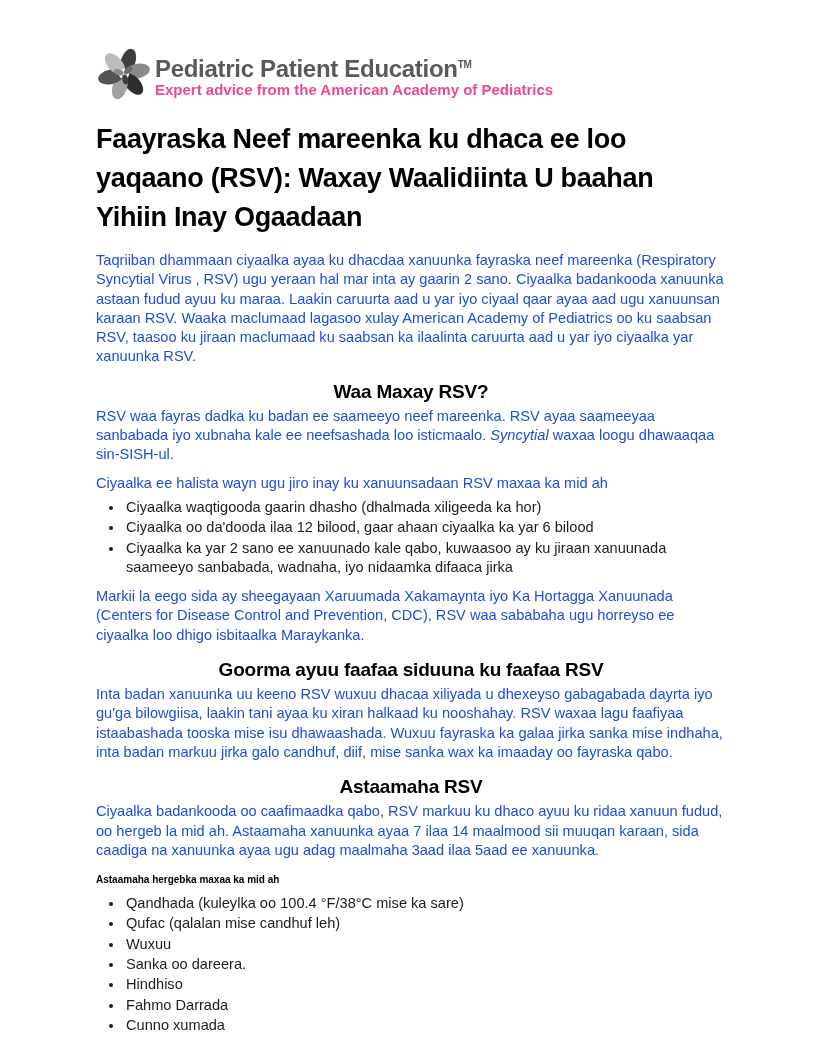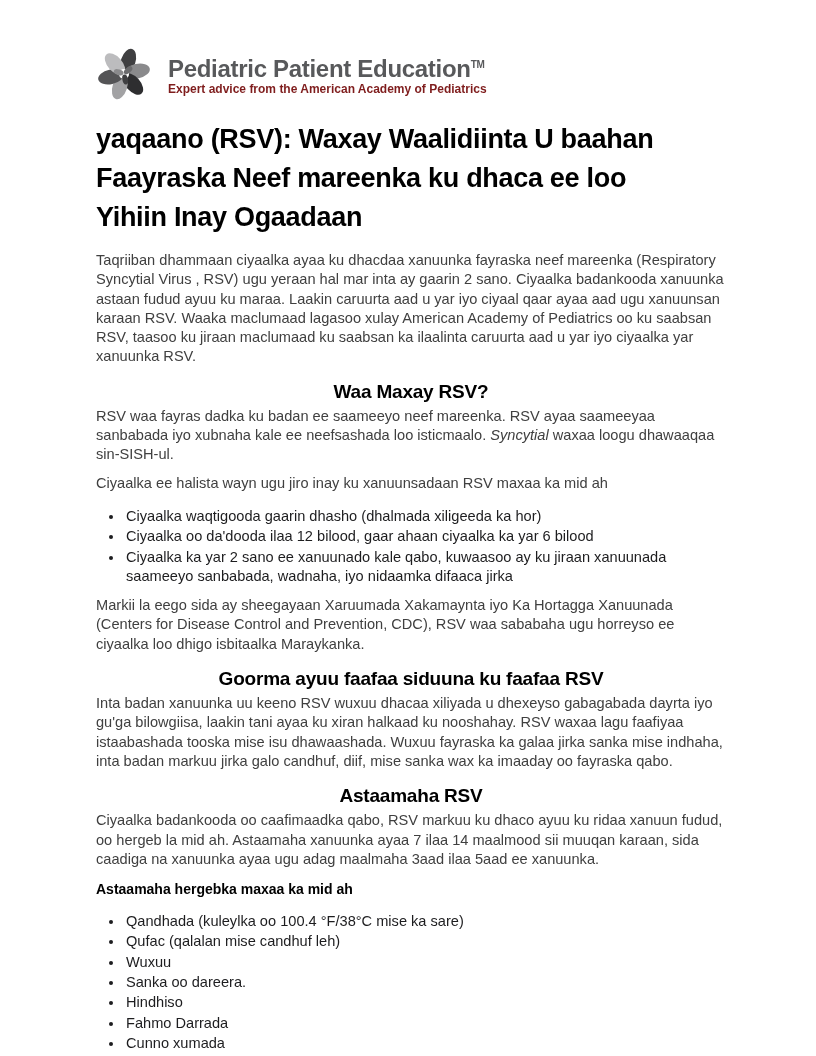--- a/index.html
+++ b/index.html
@@ -15,78 +15,78 @@
   .content {
     position: absolute;
     left: 96px;
     top: 46px;
     width: 630px;
   }
   
   .logo-block {
     display: flex;
     align-items: center;
-    gap: 16px;
+    gap: 3px;
     margin-bottom: 18px;
   }
   .logo-mark { width: 56px; height: 56px; flex: 0 0 auto; }
   .logo-text { display: flex; flex-direction: column; }
   .logo-title {
     font-size: 24px;
     font-weight: 700;
     color: #58595b;
     letter-spacing: -0.3px;
     line-height: 26px;
   }
   .logo-title sup { font-size: 10px; font-weight: 700; color: #58595b; }
   .logo-tagline {
-    font-size: 12px;
+    font-size: 15px;
     font-weight: 700;
-    color: #7f1d1d;
+    color: #ec4899;
     line-height: 15px;
     text-align: right;
   }
   
   h1.doc-title {
     margin: 0 0 14px 0;
     font-size: 27px;
     line-height: 39px;
     font-weight: 700;
     color: #000;
     letter-spacing: -0.3px;
   }
   h1.doc-title span { display: block; }
   
   p.body-text {
     margin: 0 0 9px 0;
     font-size: 14.6px;
     line-height: 19.3px;
-    color: #404040;
+    color: #1d4ed8;
   }
   p.body-text .it { font-style: italic; }
   
   h2.section-heading {
     margin: 13px 0 4px 0;
     font-size: 19px;
     line-height: 23px;
     font-weight: 700;
     color: #000;
     letter-spacing: -0.2px;
     text-align: center;
   }
   h3.sub-heading {
     margin: 11px 0 4px 0;
-    font-size: 14px;
+    font-size: 10px;
     line-height: 18px;
     font-weight: 700;
     color: #000;
   }
   
   ul.bullet-list {
-    margin: 14px 0 10px 0;
+    margin: 5px 0 10px 0;
     padding: 0 0 0 28px;
     list-style: disc;
   }
   ul.bullet-list li {
     font-size: 14.6px;
     line-height: 19.3px;
     margin: 0 0 1px 0;
     padding-left: 2px;
     color: #1d1d1f;
   }
@@ -122,22 +122,22 @@
           <ellipse cx="0" cy="-10" rx="5" ry="9" fill="#8a8a8c" transform="rotate(288)"></ellipse>
         </g>
       </svg>
       <div class="logo-text">
         <div class="logo-title"><span>Pediatric Patient Education</span><sup>TM</sup></div>
         <div class="logo-tagline">Expert advice from the American Academy of Pediatrics</div>
       </div>
     </div>
 
     <h1 class="doc-title">
+      <span>Faayraska Neef mareenka ku dhaca ee loo</span>
       <span>yaqaano (RSV): Waxay Waalidiinta U baahan</span>
-      <span>Faayraska Neef mareenka ku dhaca ee loo</span>
       <span>Yihiin Inay Ogaadaan</span>
     </h1>
 
     <p class="body-text">Taqriiban dhammaan ciyaalka ayaa ku dhacdaa xanuunka fayraska neef mareenka (Respiratory Syncytial Virus , RSV) ugu yeraan hal mar inta ay gaarin 2 sano. Ciyaalka badankooda xanuunka astaan fudud ayuu ku maraa. Laakin caruurta aad u yar iyo ciyaal qaar ayaa aad ugu xanuunsan karaan RSV. Waaka maclumaad lagasoo xulay American Academy of Pediatrics oo ku saabsan RSV, taasoo ku jiraan maclumaad ku saabsan ka ilaalinta caruurta aad u yar iyo ciyaalka yar xanuunka RSV.</p>
 
     <h2 class="section-heading">Waa Maxay RSV?</h2>
     <p class="body-text"><span>RSV waa fayras dadka ku badan ee saameeyo neef mareenka. RSV ayaa saameeyaa sanbabada iyo xubnaha kale ee neefsashada loo isticmaalo. </span><span class="it">Syncytial</span><span> waxaa loogu dhawaaqaa sin-SISH-ul.</span></p>
 
     <p class="body-text" style="margin-bottom:2px;">Ciyaalka ee halista wayn ugu jiro inay ku xanuunsadaan RSV maxaa ka mid ah</p>
     <ul class="bullet-list">

